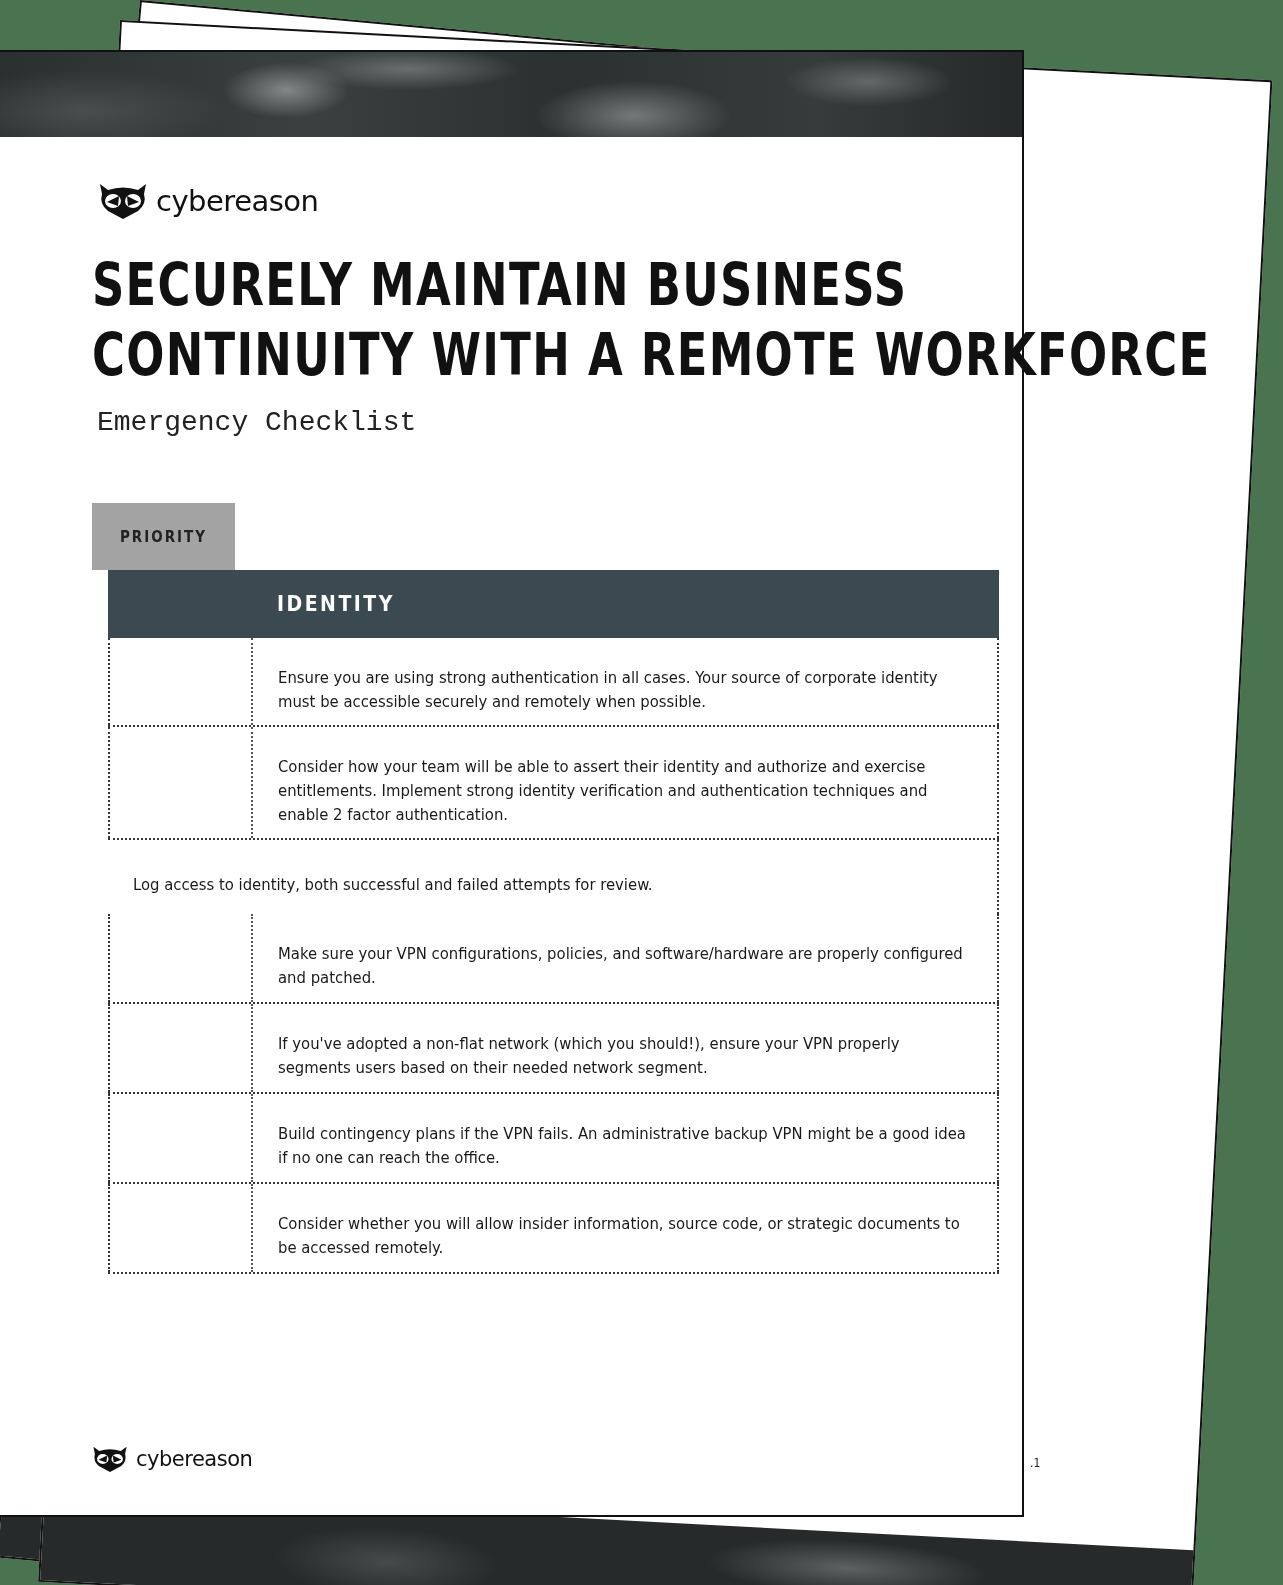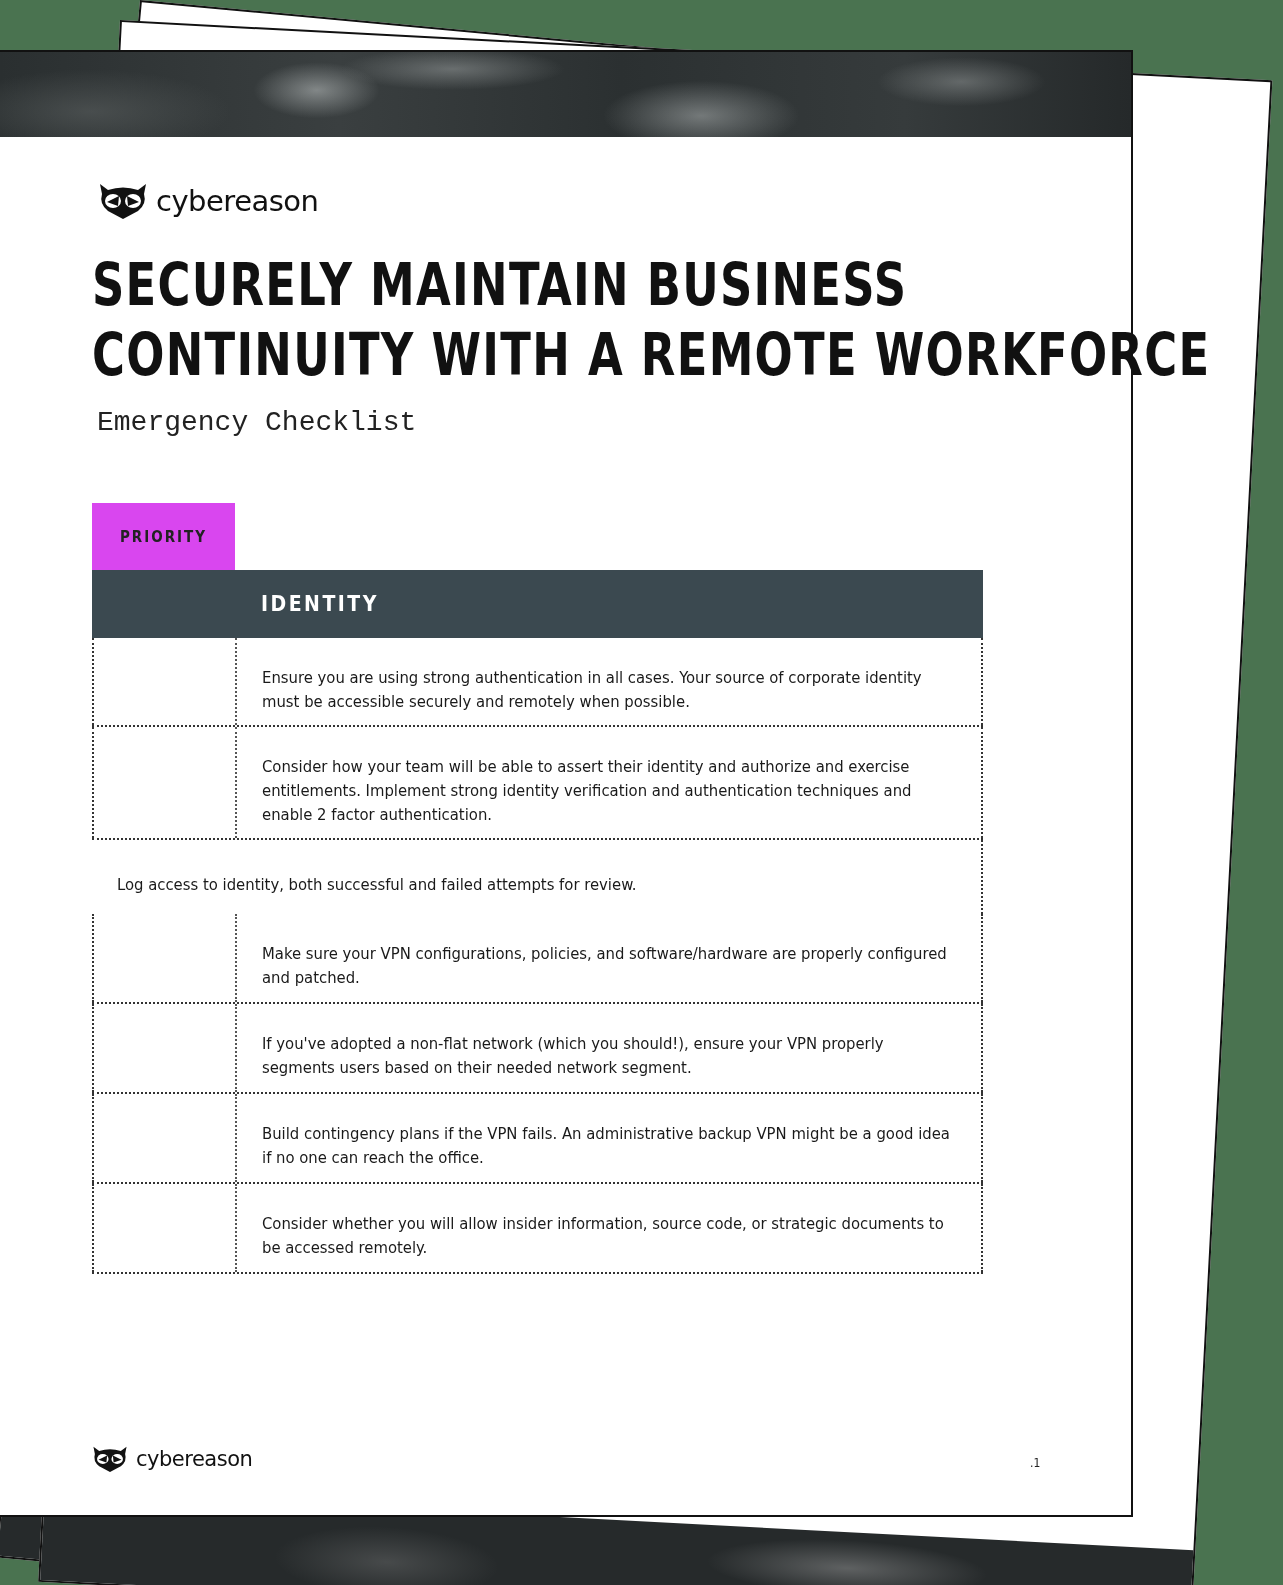--- a/index.html
+++ b/index.html
@@ -21,21 +21,21 @@
     background:#fff;
   }
   .back-band {
     position:absolute; left:0; right:0; bottom:0; height:90px;
     background:
       radial-gradient(ellipse 200px 40px at 70% 40%, rgba(200,200,200,.35), transparent 70%),
       radial-gradient(ellipse 160px 50px at 30% 60%, rgba(170,170,170,.25), transparent 70%),
       #262a2b;
   }
   .front {
-    position:absolute; left:0; top:50px; width:1133px; height:1467px;
+    position:absolute; left:0; top:50px; width:1024px; height:1467px;
     background:#fff; border-top:2px solid #111; border-right:2px solid #111; border-bottom:2px solid #111;
     box-sizing:border-box;
   }
   .smoke-band {
     position:absolute; left:0; top:0; width:100%; height:85px;
     background:
       radial-gradient(ellipse 90px 40px at 28% 45%, rgba(190,195,195,.55), transparent 70%),
       radial-gradient(ellipse 160px 30px at 40% 20%, rgba(170,175,175,.45), transparent 70%),
       radial-gradient(ellipse 140px 50px at 62% 75%, rgba(200,205,205,.45), transparent 70%),
       radial-gradient(ellipse 120px 35px at 85% 35%, rgba(160,165,165,.45), transparent 70%),
@@ -56,25 +56,25 @@
     font-weight:bold; font-size:58px; line-height:70px; letter-spacing:1.5px;
     color:#111; transform:scaleX(0.86); transform-origin:0 0; white-space:nowrap;
   }
   .subtitle {
     position:absolute; left:97px; top:355px;
     font-family:Liberation Mono, monospace;
     font-size:28px; color:#222; letter-spacing:0px;
   }
   .priority-tab {
     position:absolute; left:92px; top:451px; width:143px; height:67px;
-    background:#d946ef; display:flex; align-items:center; justify-content:center;
+    background:#a3a3a3; display:flex; align-items:center; justify-content:center;
     font-weight:bold; font-size:15px; letter-spacing:2px; color:#222;
   }
   .table {
-    position:absolute; left:92px; top:518px; width:891px;
+    position:absolute; left:108px; top:518px; width:891px;
   }
   .section-header {
     height:68px; background:#3b4950; position:relative;
   }
   .section-header span {
     position:absolute; left:169px; top:50%; transform:translateY(-50%);
     color:#fff; font-weight:bold; font-size:21px; letter-spacing:2.5px;
   }
   .row {
     display:flex; border-bottom:2px dotted #333; position:relative;

